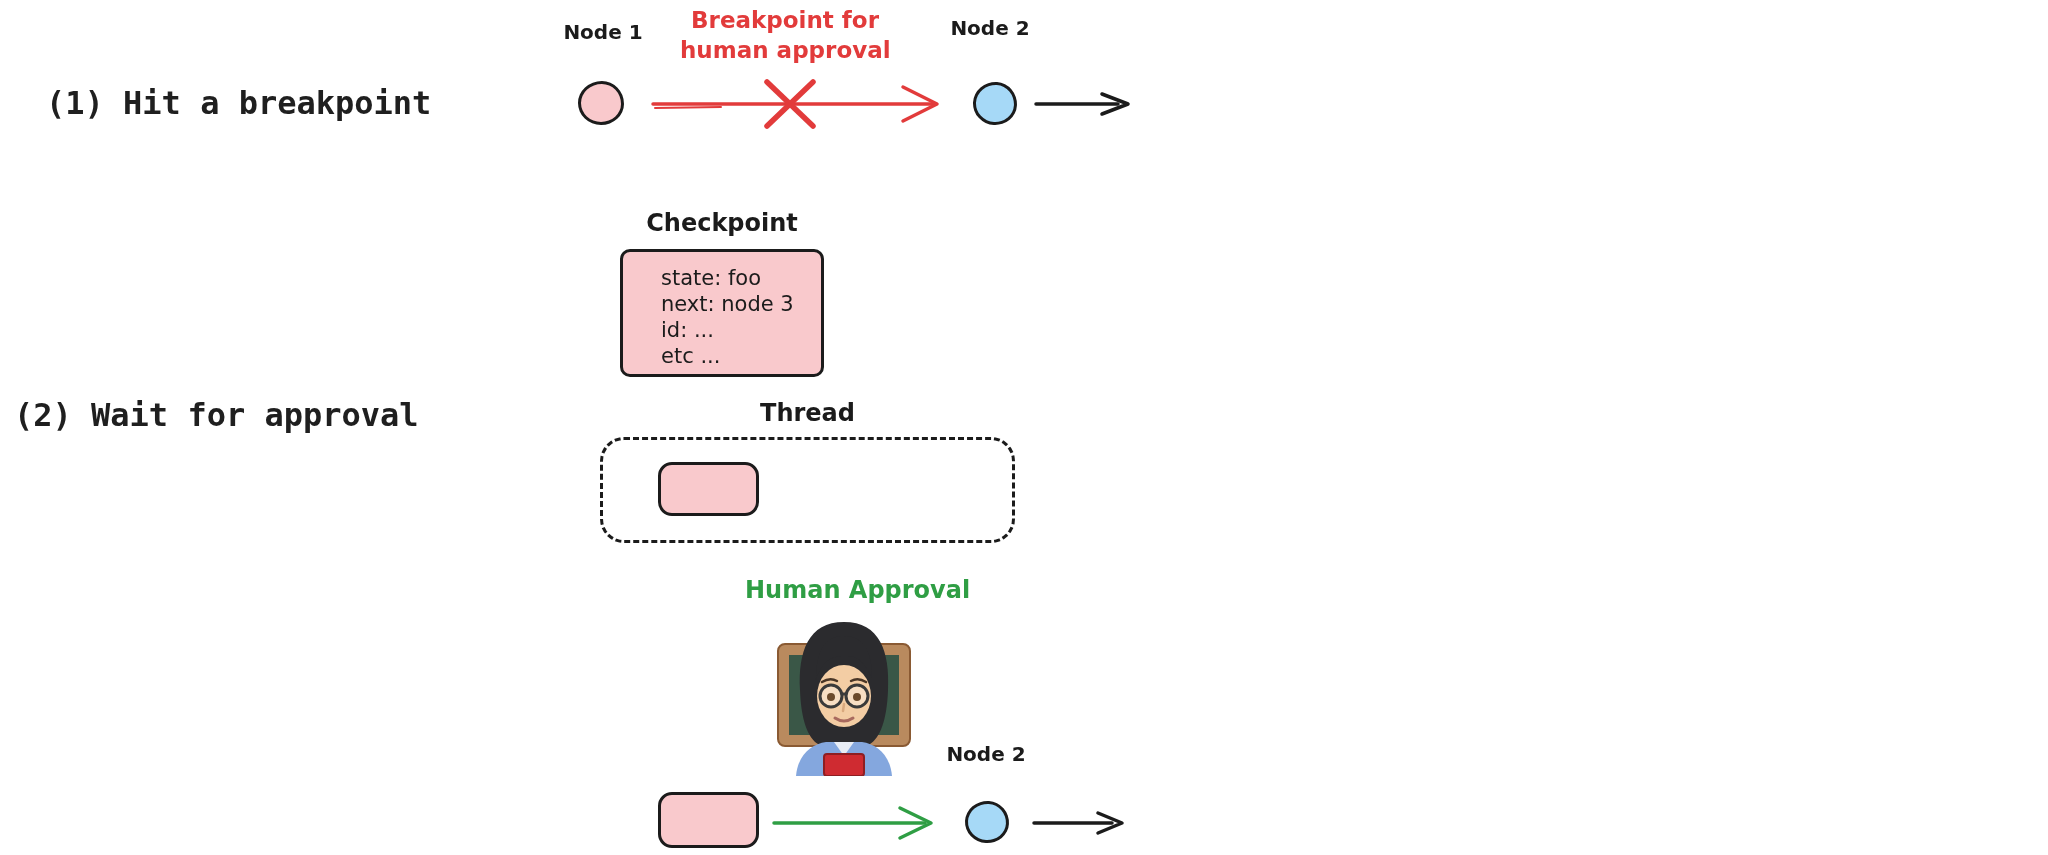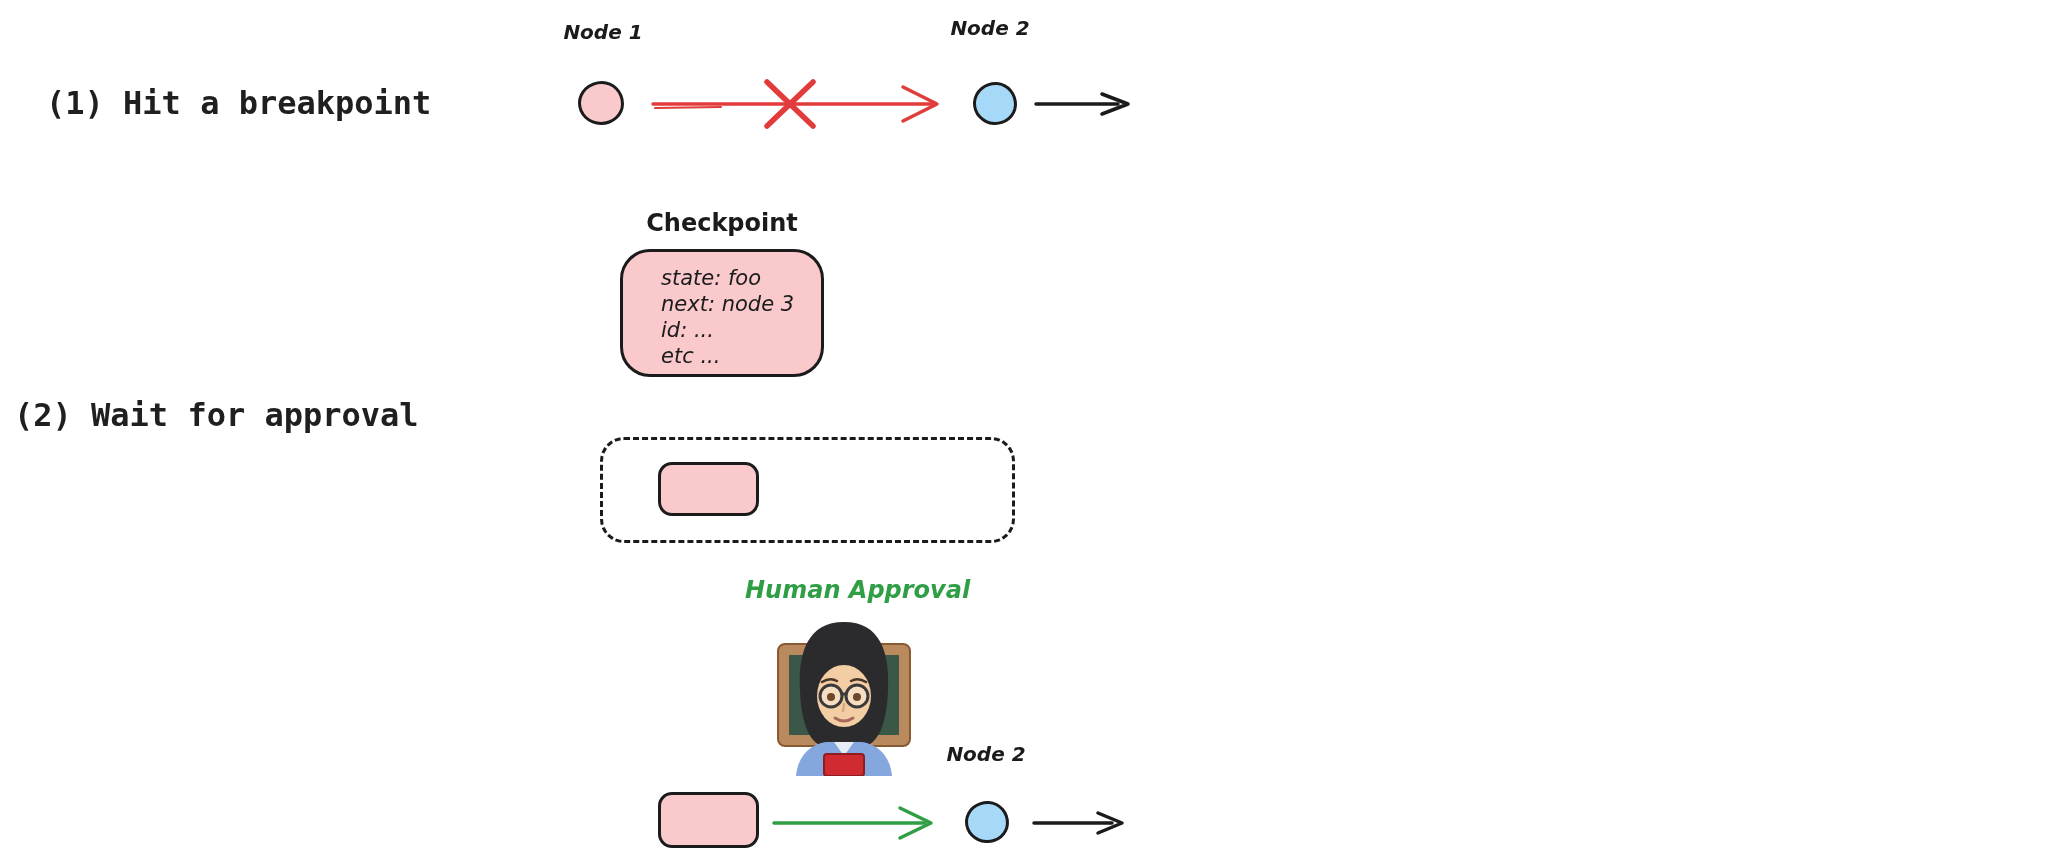--- a/index.html
+++ b/index.html
@@ -24,34 +24,34 @@
   .label{font-size:32px;line-height:38px}
   .caption{font-size:32px;line-height:39px}
   .caption.small{font-size:30px;line-height:38px}
   .title{
     font-family:"DejaVu Sans","Liberation Sans",sans-serif;
     font-weight:700;color:var(--ink);font-size:24px;line-height:42px;white-space:nowrap
   }
   .center{text-align:center}
   .hand{
     font-family:"DejaVu Sans","Liberation Sans",sans-serif;
-    font-style:italic;font-weight:600;color:var(--ink);white-space:nowrap
+    font-weight:600;color:var(--ink);white-space:nowrap
   }
   .hand.small{font-size:20px;line-height:24px}
   .hand.note{font-size:23px;line-height:30px}
   .hand.note.red{color:var(--red)}
   .hand.note.green{color:var(--green);font-size:24px}
   .field{font-size:21px;line-height:26px;font-weight:500}
   .node{
     border:3px solid var(--ink);background:var(--pink-fill);
     border-radius:52% 48% 50% 50%/50% 52% 48% 50%;
   }
   .node.blue{background:var(--blue-fill);transform:rotate(3deg)}
   .box{
-    border:3.5px solid var(--ink);background:var(--pink-fill);border-radius:30px;
+    border:3.5px solid var(--ink);background:var(--pink-fill);border-radius:10px;
   }
   .chip{
     border:3px solid var(--ink);background:var(--pink-fill);border-radius:14px;
   }
   .thread-box{
     border:3px dashed var(--ink);border-radius:24px;background:transparent;
   }
   svg.arrow{position:absolute;overflow:visible}
   .st{fill:none;stroke-linecap:round;stroke-linejoin:round}
   .s-red{stroke:var(--red)}
@@ -75,20 +75,24 @@
   <svg class="arrow" style="left:645px;top:74px" width="300" height="60">
     <line x1="8" y1="30" x2="288" y2="30" class="st s-red w3"></line>
     <line x1="10" y1="34" x2="76" y2="33" class="st s-red w2"></line>
     <path d="M258,13 L292,30 L258,47" class="st s-red w3"></path>
     <g>
       <line x1="122" y1="8" x2="168" y2="52" class="st s-red w5"></line>
       <line x1="168" y1="8" x2="122" y2="52" class="st s-red w5"></line>
     </g>
   </svg>
 
+  <div class="abs hand note red center" style="left:680px;top:5px;width:210px">
+    <div>Breakpoint for</div>
+    <div>human approval</div>
+  </div>
 
   <div class="abs hand small center" style="left:942px;top:16px;width:96px">Node 2</div>
 
   <div class="abs node blue" style="left:973px;top:82px;width:44px;height:43px"></div>
 
   <svg class="arrow" style="left:1032px;top:90px" width="110" height="28">
     <line x1="4" y1="14" x2="86" y2="14" class="st s-ink w3"></line>
     <path d="M70,4 L96,14 L70,24" class="st s-ink w3"></path>
   </svg>
 
@@ -97,20 +101,21 @@
 
   <div class="abs box" style="left:620px;top:249px;width:204px;height:128px;padding:13px 0 0 38px">
     <div class="hand field">state: foo</div>
     <div class="hand field">next: node 3</div>
     <div class="hand field">id: ...</div>
     <div class="hand field">etc ...</div>
   </div>
 
   <div class="abs mono label" style="left:14px;top:396px">(2) Wait for approval</div>
 
+  <div class="abs title center" style="left:600px;top:392px;width:415px">Thread</div>
 
   <div class="abs thread-box" style="left:600px;top:437px;width:415px;height:106px"></div>
 
   <div class="abs chip" style="left:658px;top:462px;width:101px;height:54px"></div>
 
 
   <div class="abs hand note green center" style="left:745px;top:575px;width:200px">Human Approval</div>
 
   <svg class="abs" style="left:768px;top:616px" width="152" height="160" viewBox="0 0 152 160">
 

